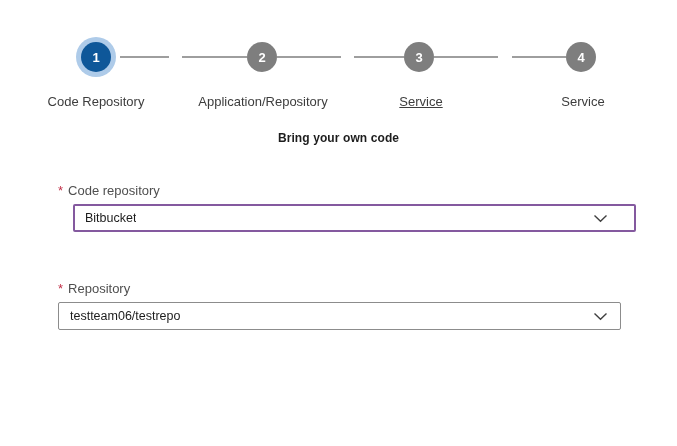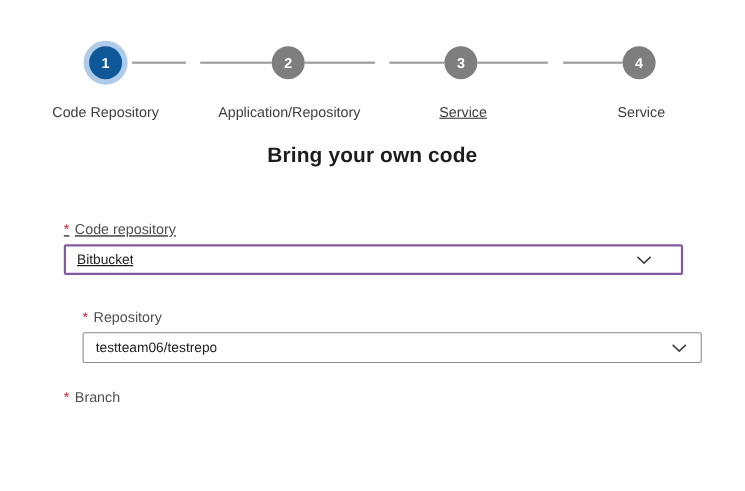--- a/index.html
+++ b/index.html
@@ -64,30 +64,30 @@
   .l4 { left: 583px; }
 
   
   .heading {
     position: absolute;
     top: 131px;
     left: 0;
     width: 677px;
     margin: 0;
     text-align: center;
-    font-size: 19px;
+    font-size: 12px;
     font-weight: 700;
     color: var(--heading-text, #1d1d1d);
     letter-spacing: 0.1px;
   }
 
   
   .field { position: absolute; left: 58px; width: 563px; }
-  .f1 { top: 201px; text-decoration: underline; }
-  .f2 { top: 281px; margin-left: 17px; }
+  .f1 { top: 183px; }
+  .f2 { top: 281px; }
   .f3 { top: 353px; }
 
   .field-label {
     display: block;
     font-size: 13px;
     color: var(--field-label, #4f4f4f);
     margin-bottom: 6px;
     white-space: nowrap;
   }
   .req {
@@ -105,20 +105,21 @@
     border-radius: 2px;
     display: flex;
     align-items: center;
     justify-content: space-between;
     padding: 0 12px 0 11px;
     cursor: pointer;
   }
   .select.focused {
     border: 2px solid var(--focus-border, #84599f);
     padding: 0 26px 0 10px;
+    margin-left: 15px;
   }
   .select-value {
     font-size: 12.5px;
     color: var(--input-text, #1c1c1c);
     white-space: nowrap;
     overflow: hidden;
   }
   .chev { flex: 0 0 auto; display: block; }
 </style>
 </head>
@@ -163,18 +164,15 @@
     </label>
     <div class="select">
       <span class="select-value">testteam06/testrepo</span>
       <svg class="chev" width="15" height="9" viewBox="0 0 15 9">
         <polyline points="1.5,1.5 7.5,7.2 13.5,1.5" fill="none" stroke="#404040" stroke-width="1.4"></polyline>
       </svg>
     </div>
   </div>
 
   <div class="field f3">
-    <label class="field-label">
-      <span class="req">*</span><span>Branch</span>
-    </label>
   </div>
 
 </div>
 
 </body></html>

